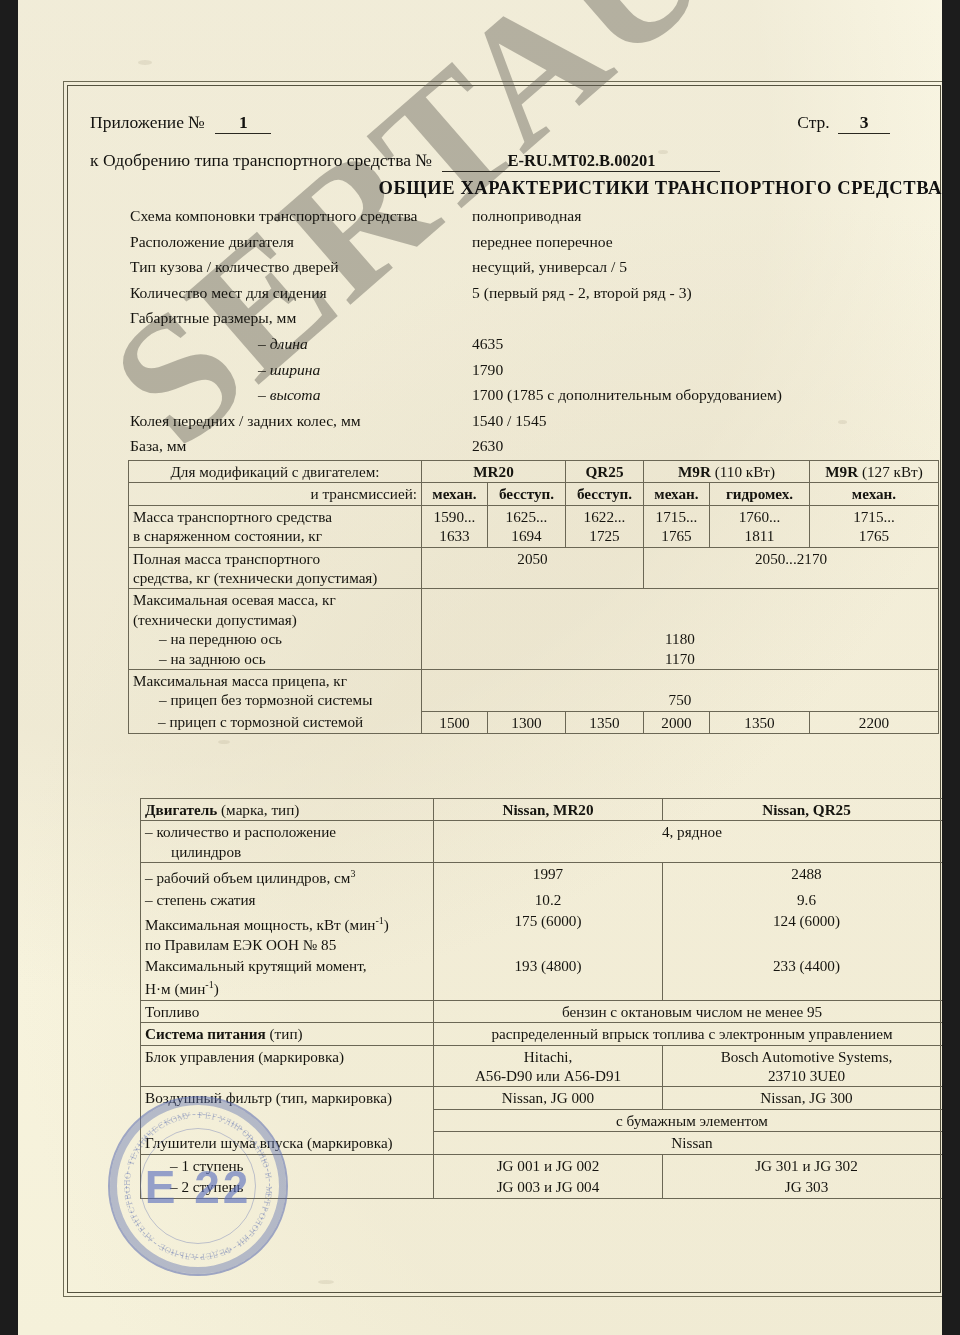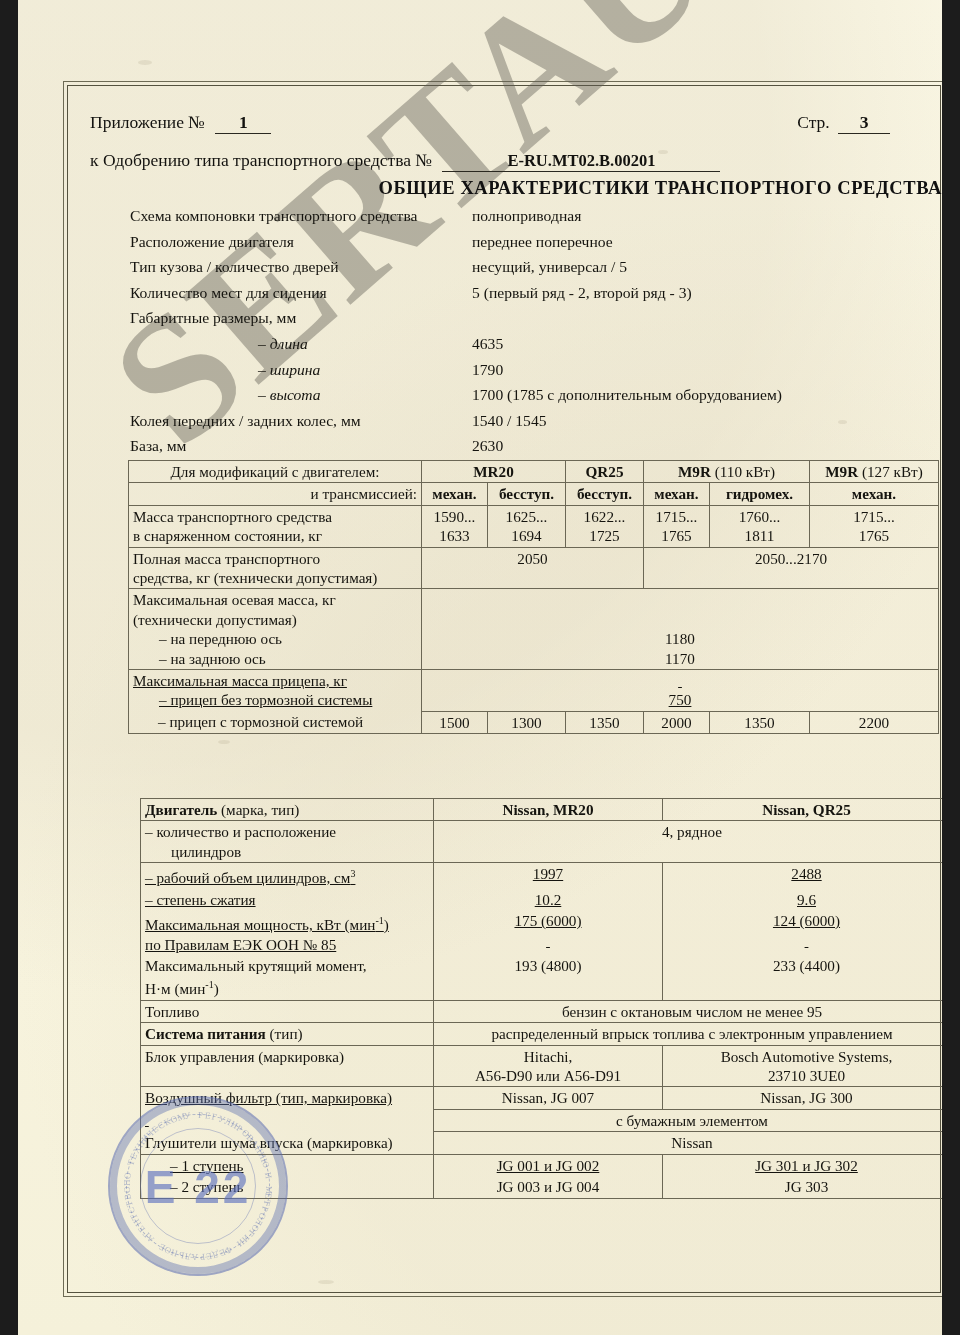--- a/index.html
+++ b/index.html
@@ -90,21 +90,21 @@
   
   table{border-collapse:collapse;font-size:15.2px;color:#15140f;}
   .tbl{position:absolute;left:110px;width:810px;table-layout:fixed;}
   .tbl td{border:1px solid #6b6755;padding:1px 4px;vertical-align:top;line-height:19.4px;}
   .c{text-align:center;}
   .r{text-align:right;}
   .b{font-weight:bold;}
   .lname{padding-left:3px;}
   .sub{vertical-align:super;font-size:10px;}
   .noTop{border-top:0 !important;}
-  .noBot{border-bottom:0 !important;text-decoration:underline;}
+  .noBot{border-bottom:0 !important;}
   #t1{top:460px;}
   #t2{top:798px;margin-left:12px;}
 </style>
 </head>
 <body>
 
 <div class="page">
 
   <div class="speck" style="left:120px;top:60px;width:14px;height:5px;"></div>
   <div class="speck" style="left:640px;top:150px;width:10px;height:4px;"></div>
@@ -373,21 +373,21 @@
         <td class="c">
           <div>Bosch Automotive Systems,</div>
           <div>23710 3UE0</div>
         </td>
       </tr>
       <tr>
         <td class="lname noBot">
           <span>Воздушный фильтр</span>
           <span>(тип, маркировка)</span>
         </td>
-        <td class="c">Nissan, JG 007</td>
+        <td class="c">Nissan, JG 000</td>
         <td class="c">Nissan, JG 300</td>
       </tr>
       <tr>
         <td class="lname noTop noBot">&nbsp;</td>
         <td class="c" colspan="2">с бумажным элементом</td>
       </tr>
       <tr>
         <td class="lname noTop">
           <span>Глушители шума впуска</span>
           <span>(маркировка)</span>

